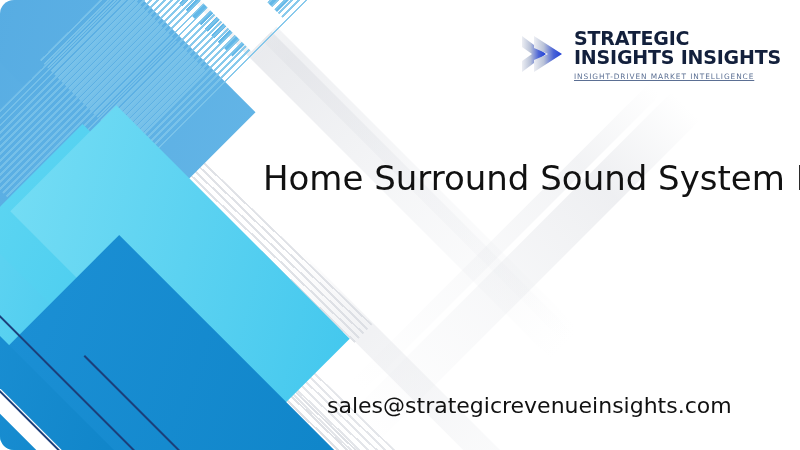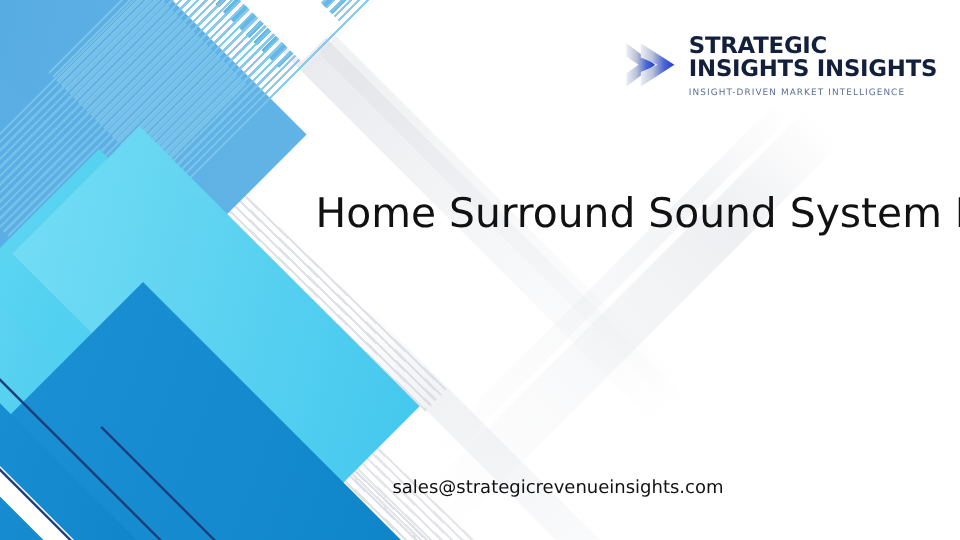--- a/index.html
+++ b/index.html
@@ -10,20 +10,21 @@
   body {
     font-family: "DejaVu Sans", sans-serif;
   }
 
   #slide {
     position: relative;
     width: 800px;
     height: 450px;
     overflow: hidden;
     background: #ffffff;
+    border-radius: 14px;
   }
 
   
   .deco-layer {
     position: absolute;
     inset: 0;
     overflow: hidden;
     pointer-events: none;
   }
   .shape {
@@ -107,41 +108,42 @@
     color: #13203c;
     white-space: nowrap;
   }
   #logo-tagline {
     font-family: "DejaVu Sans", sans-serif;
     font-size: 7.4px;
     letter-spacing: 0.92px;
     color: #5b6f93;
     margin-top: 5px;
     white-space: nowrap;
+    text-decoration: underline;
   }
 
   
   #title {
     position: absolute;
     left: 263px;
     top: 158px;
     width: 560px;
     font-family: "DejaVu Sans", sans-serif;
     font-size: 34px;
     line-height: 40px;
     color: #111111;
     white-space: nowrap;
     overflow: hidden;
   }
   #email {
     position: absolute;
     left: 327px;
     top: 392px;
     font-family: "DejaVu Sans", sans-serif;
-    font-size: 15px;
+    font-size: 22px;
     line-height: 28px;
     color: #111111;
     white-space: nowrap;
   }
 </style>
 </head>
 <body>
 
 <div id="slide">
 

